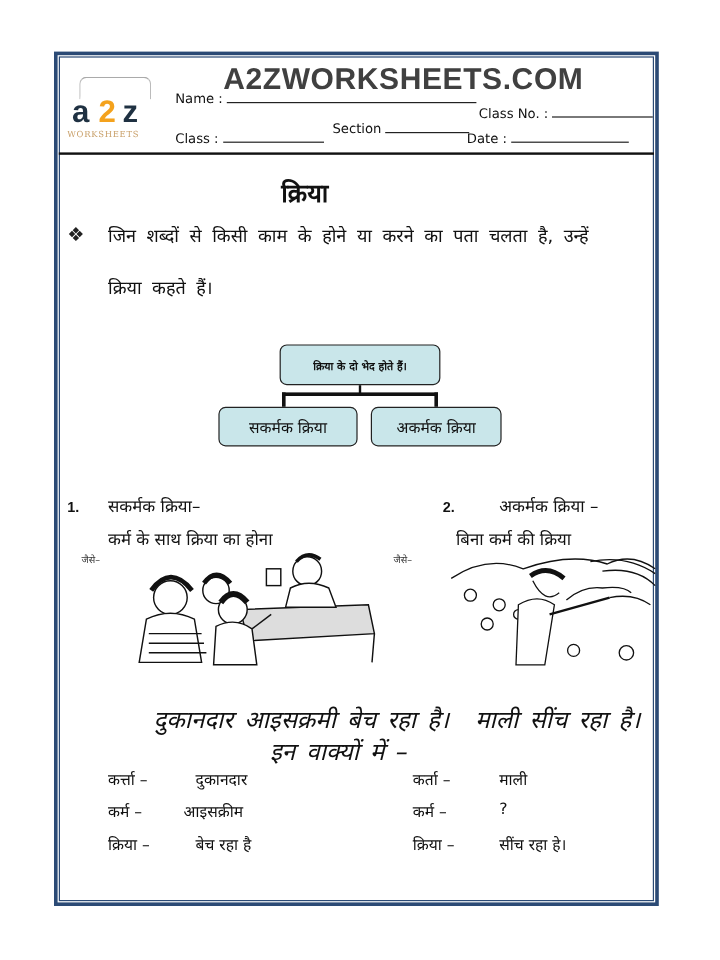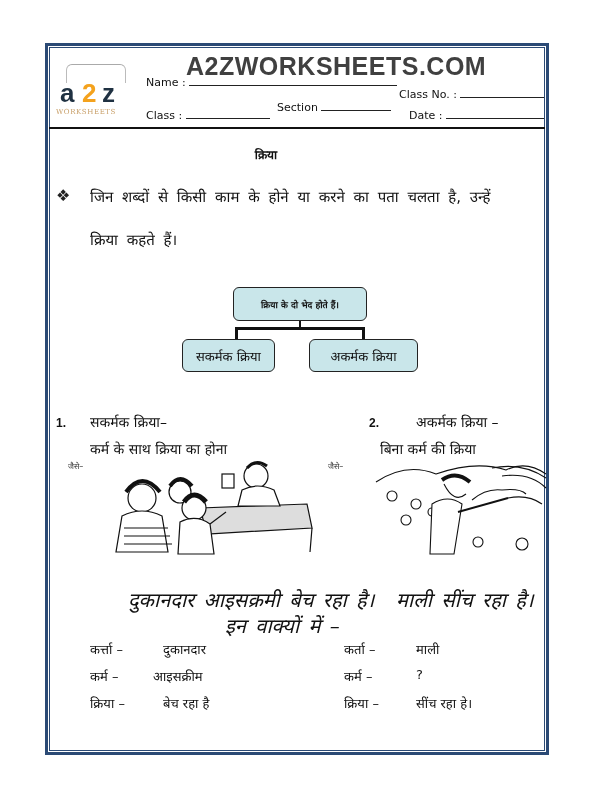--- a/index.html
+++ b/index.html
@@ -31,31 +31,31 @@
     border-top:1px solid #aaa; border-left:1px solid #bbb; border-right:1px solid #bbb; border-radius:6px 6px 0 0;
   }
   .logo .l-sub {
     position:absolute; left:0; top:46px; font-family:"DejaVu Serif", serif; font-size:7px; color:#c9a06a; letter-spacing:0.6px;
   }
   .hdr-field { position:absolute; font-family:"DejaVu Sans", sans-serif; font-size:11px; color:#111; white-space:nowrap; }
   .hdr-line { display:inline-block; border-bottom:1px solid #222; height:10px; vertical-align:baseline; }
   .header-rule { position:absolute; left:49px; top:127px; width:496px; height:2px; background:#111; }
 
   .deva { font-family:"DejaVu Sans", sans-serif; }
-  .title { position:absolute; left:0; width:508px; top:146px; text-align:center; font-size:12px; font-weight:bold;margin-left:12px; }
+  .title { position:absolute; left:0; width:508px; top:146px; text-align:center; font-size:21px; font-weight:bold; }
   .bullet { position:absolute; left:56px; top:186px; font-size:16px; color:#222; }
   .def-line1 { position:absolute; left:90px; top:186px; font-size:15px; word-spacing:4px; }
   .def-line2 { position:absolute; left:90px; top:229px; font-size:15px; word-spacing:4px; }
 
   .box {
     position:absolute; background:#c9e6ea; border:1px solid #222; border-radius:6px; box-sizing:border-box;
     display:flex; align-items:center; justify-content:center;
   }
   .box-root { left:233px; top:287px; width:134px; height:34px; font-size:9px; font-weight:bold; }
-  .box-left { left:182px; top:339px; width:93px; height:33px; font-size:13px; }
+  .box-left { left:182px; top:339px; width:116px; height:33px; font-size:13px; }
   .box-right { left:309px; top:339px; width:109px; height:33px; font-size:13px; }
   .conn { position:absolute; background:#111; }
 
   .num { position:absolute; font-family:"Liberation Sans", sans-serif; font-size:12px; font-weight:bold; }
   .sec-text { position:absolute; font-size:14px; }
   .jaise { position:absolute; font-size:8px; color:#333; }
 
   .illus { position:absolute; border:none; }
   .sent { position:absolute; font-size:20px; word-spacing:3px;font-style:italic; }
   .tbl { position:absolute; font-size:13px; }
@@ -84,21 +84,21 @@
   <span class="hdr-line" style="width:84px;"></span>
 </div>
 <div class="hdr-field" style="left:146px; top:108px;">
   <span>Class :</span>
   <span class="hdr-line" style="width:84px;"></span>
 </div>
 <div class="hdr-field" style="left:277px; top:100px;">
   <span>Section</span>
   <span class="hdr-line" style="width:70px;"></span>
 </div>
-<div class="hdr-field" style="left:409px; top:108px;">
+<div class="hdr-field" style="left:389px; top:108px;">
   <span>Date :</span>
   <span class="hdr-line" style="width:98px;"></span>
 </div>
 <div class="header-rule"></div>
 
 <div class="title deva">क्रिया</div>
 <div class="bullet">❖</div>
 <div class="def-line1 deva">जिन शब्दों से किसी काम के होने या करने का पता चलता है, उन्हें</div>
 <div class="def-line2 deva">क्रिया कहते हैं।</div>
 

